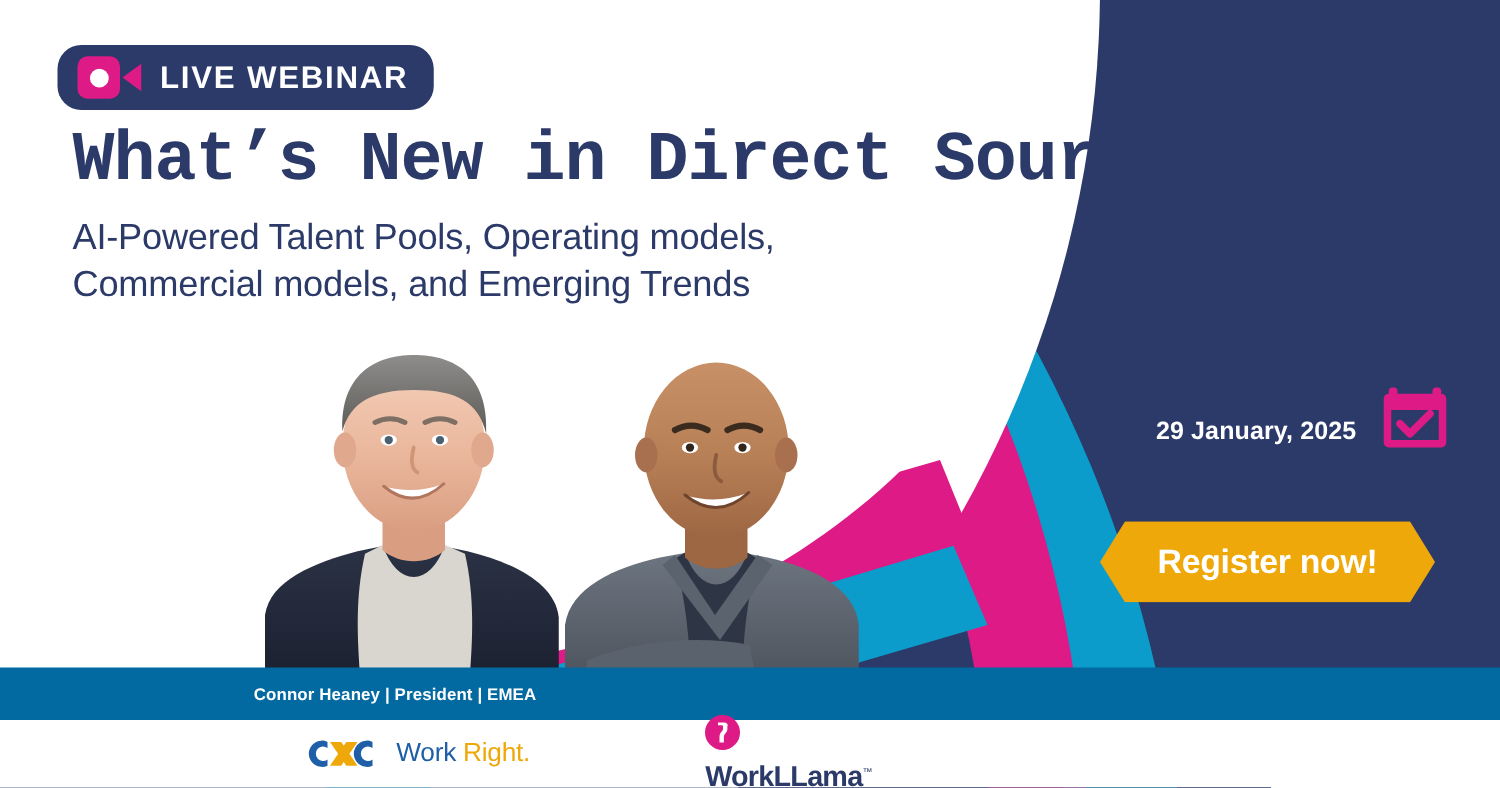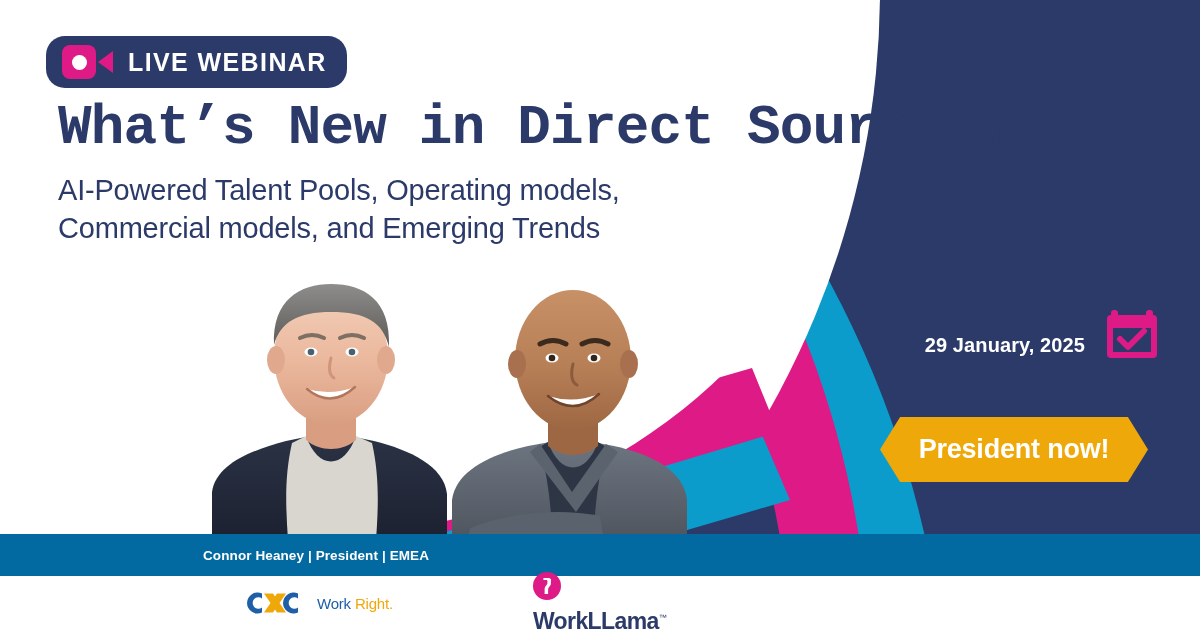--- a/index.html
+++ b/index.html
@@ -91,21 +91,21 @@
   }
 
   
   .footer {
     position:absolute; left:0; top:576px; width:1200px; height:54px;
     background:#ffffff; z-index:7;
     display:flex; align-items:center;
   }
   .logo-cxc { margin-left:240px; display:flex; align-items:center; gap:7px; }
   .cxc-mark { position:relative; width:70px; height:28px; }
-  .cxc-word { font-size:15px; letter-spacing:-0.2px; white-space:nowrap; }
+  .cxc-word { font-size:21px; letter-spacing:-0.2px; white-space:nowrap; }
   .cxc-work { color:#1e5fa8; }
   .cxc-right { color:#efa80a; }
 
   .logo-wl { margin-left:140px; display:flex; align-items:flex-start; gap:8px;flex-direction:column; }
   .wl-badge {
     width:28px; height:28px; border-radius:50%; background:#dd1a86;
     display:flex; align-items:center; justify-content:center;
   }
   .wl-word {
     font-size:23px; font-weight:bold; color:#2b3a68; letter-spacing:-0.6px;
@@ -289,21 +289,21 @@
     <svg width="56" height="56" viewBox="0 0 56 56">
       <rect x="7" y="5" width="7" height="11" rx="3" fill="#dd1a86"></rect>
       <rect x="42" y="5" width="7" height="11" rx="3" fill="#dd1a86"></rect>
       <rect x="3" y="10" width="50" height="43" rx="4" fill="#dd1a86"></rect>
       <rect x="9" y="23" width="38" height="24" fill="#2b3a68"></rect>
       <path d="M 16,34 L 24,42 L 40,26" stroke="#dd1a86" stroke-width="6" fill="none" stroke-linecap="round" stroke-linejoin="round"></path>
     </svg>
   </div>
 
   <div class="register">
-    <span>President now!</span>
+    <span>Register now!</span>
   </div>
 
   <div class="speaker-bar">
     <div class="names">
       <span>Connor Heaney | President | EMEA</span>
     </div>
   </div>
 
   <div class="footer">
 

